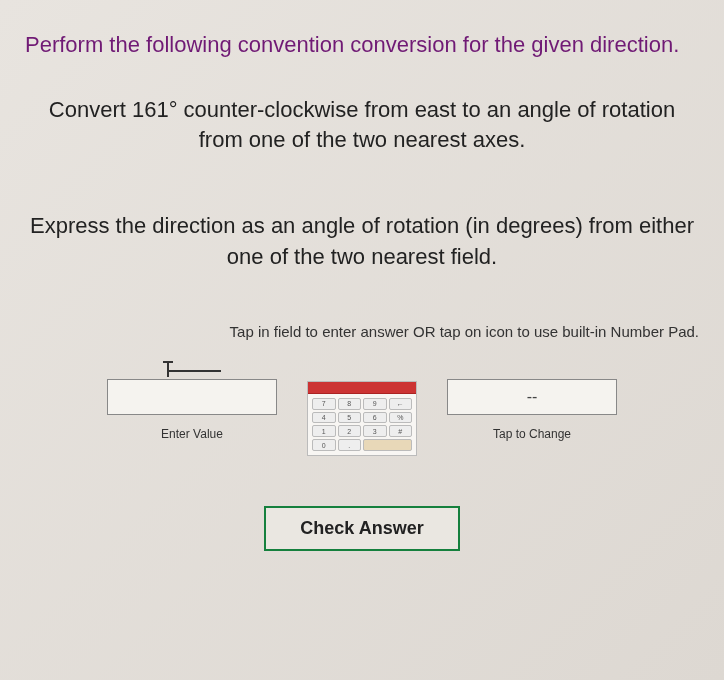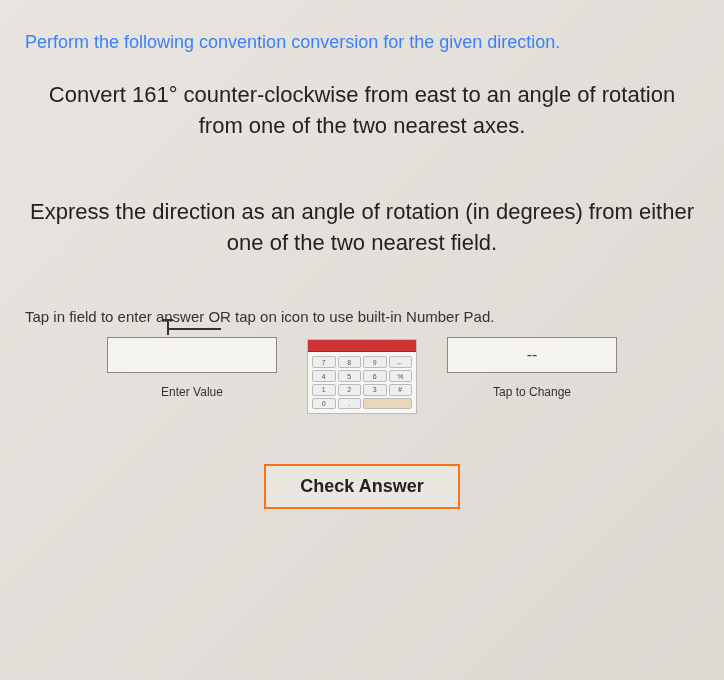--- a/index.html
+++ b/index.html
@@ -6,45 +6,45 @@
     body {
       width: 724px;
       height: 680px;
       background: linear-gradient(135deg, #e8e4df 0%, #ddd8d2 100%);
       font-family: Arial, sans-serif;
       color: #2a2a2a;
       padding: 30px 25px 20px 25px;
       position: relative;
     }
     .instruction {
-      font-size: 18px;
+      font-size: 22px;
       line-height: 1.35;
-      margin-bottom: 26px;
-      color: #3b82f6;
+      margin-bottom: 35px;
+      color: #701a75;
     }
     .problem {
       font-size: 22px;
       line-height: 1.4;
       text-align: center;
       margin: 0 auto 55px auto;
       max-width: 640px;
       color: #222;
     }
     .express {
       font-size: 22px;
       line-height: 1.4;
       text-align: center;
       margin: 0 auto 50px auto;
       max-width: 680px;
       color: #222;
     }
     .hint {
       font-size: 15px;
-      text-align: left;
-      margin-bottom: 12px;
+      text-align: right;
+      margin-bottom: 39px;
       color: #333;
     }
     .input-row {
       display: flex;
       justify-content: center;
       align-items: flex-start;
       gap: 30px;
       margin-bottom: 50px;
     }
     .input-group {
@@ -151,21 +151,21 @@
     .check-row {
       display: flex;
       justify-content: center;
     }
     .check-button {
       padding: 10px 34px;
       font-size: 18px;
       font-weight: bold;
       color: #222;
       background: #eae7e1;
-      border: 2px solid #f97316;
+      border: 2px solid #15803d;
       cursor: pointer;
     }
   </style>
 </head>
 <body>
 
 <div class="instruction">Perform the following convention conversion for the given direction.</div>
 
 <div class="problem">Convert 161° counter-clockwise from east to an angle of rotation from one of the two nearest axes.</div>
 

